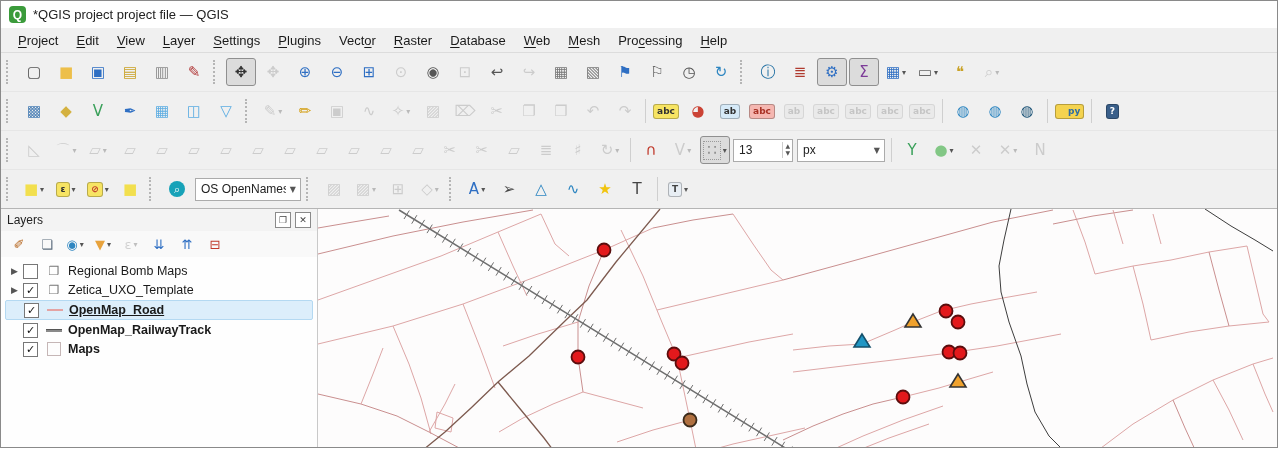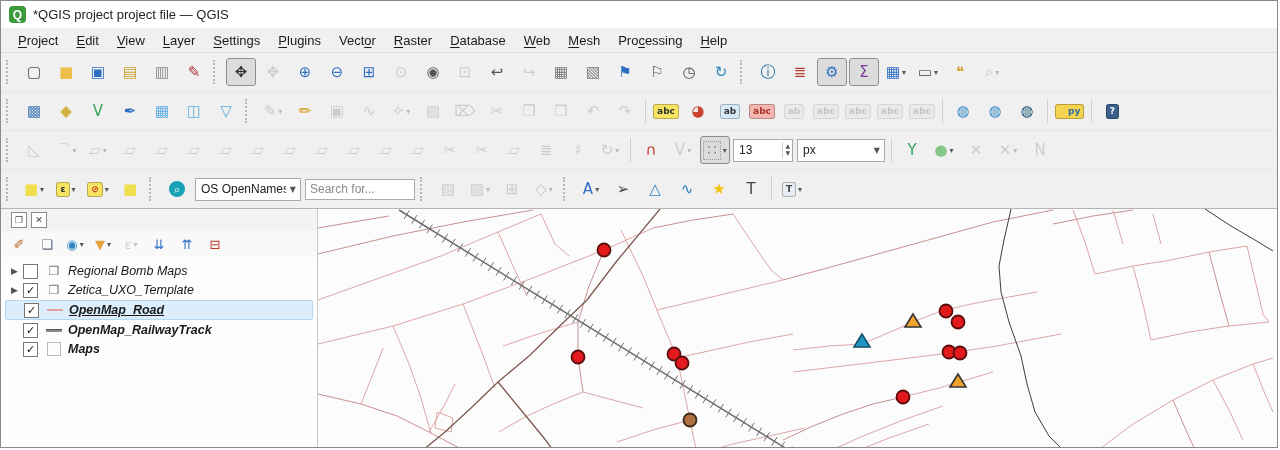--- a/index.html
+++ b/index.html
@@ -44,21 +44,21 @@
   .panel-tools .g{font-size:13px;}
   .layer-tree{flex:1;background:#fefefe;padding-top:4px;overflow:hidden;}
   .tree-row{height:18px;display:flex;align-items:center;font-size:12.5px;color:#1a1a1a;padding-left:6px;margin:1px 4px;}
   .tree-row.selected{background:#dceefb;border:1px solid #b4d9f2;border-radius:2px;}
   .tw{width:12px;font-size:9px;color:#555;font-family:"DejaVu Sans",sans-serif;flex:0 0 auto;}
   .cb{width:13px;height:13px;border:1px solid #777;background:#fff;margin-right:6px;display:flex;align-items:center;justify-content:center;font-size:11px;font-weight:bold;color:#111;flex:0 0 auto;font-family:"DejaVu Sans",sans-serif;}
   .lsym{width:20px;display:flex;align-items:center;justify-content:center;margin-right:4px;flex:0 0 auto;}
   .lsym .line{width:16px;height:2px;}
   .lsym .poly{width:12px;height:12px;border:1px solid #c5b6b6;background:#fdfdfd;}
   .lsym .grp{font-size:12px;color:#777;font-family:"DejaVu Sans",sans-serif;}
-  .tree-label{white-space:nowrap;font-style:italic;}
+  .tree-label{white-space:nowrap;}
   .tree-label.b{font-weight:bold;}
   .tree-label.u{text-decoration:underline;}
   .map-area{flex:1;position:relative;background:#fdfcfc;min-width:0;}
   .map-area svg{display:block;}
 </style>
 </head>
 <body>
 
 <div class="window">
 
@@ -409,21 +409,20 @@
         <span class="g" style="color: rgb(242, 223, 78);">■</span>
       </div>
       <div class="tb-grip"></div>
       <div class="tb-btn">
         <span class="g round" style="color: rgb(255, 255, 255); background: rgb(23, 162, 184);">⌕</span>
       </div>
       <div class="tb-combo" style="width: 104px;">
         <span class="val">OS OpenNames</span>
         <span class="arr">▼</span>
       </div>
-      <input class="tb-input" type="text" placeholder="Search for..." style="width: 100px;">
       <div class="tb-grip"></div>
       <div class="tb-btn dis">
         <span class="g" style="color: rgb(138, 138, 138);">▨</span>
       </div>
       <div class="tb-btn dis">
         <span class="g" style="color: rgb(138, 138, 138);">▨</span>
         <span class="dd">▾</span>
       </div>
       <div class="tb-btn dis">
         <span class="g" style="color: rgb(138, 138, 138);">⊞</span>
@@ -456,20 +455,21 @@
       <div class="tb-btn">
         <span class="g badged" style="color: rgb(68, 68, 68); background: rgb(232, 238, 244);">T</span>
         <span class="dd">▾</span>
       </div>
     </div>
 
   <div class="mainrow">
 
     <div class="layers-panel">
       <div class="panel-header">
+        <span class="ph-title">Layers</span>
         <span id="panel-header-btns" style="display:flex;">
             <span class="panel-btn">❐</span>
             <span class="panel-btn">✕</span>
           </span>
       </div>
       <div class="panel-tools" id="panel-tools">
           <div class="tb-btn">
             <span class="g" style="color: rgb(181, 101, 29);">✐</span>
           </div>
           <div class="tb-btn">

